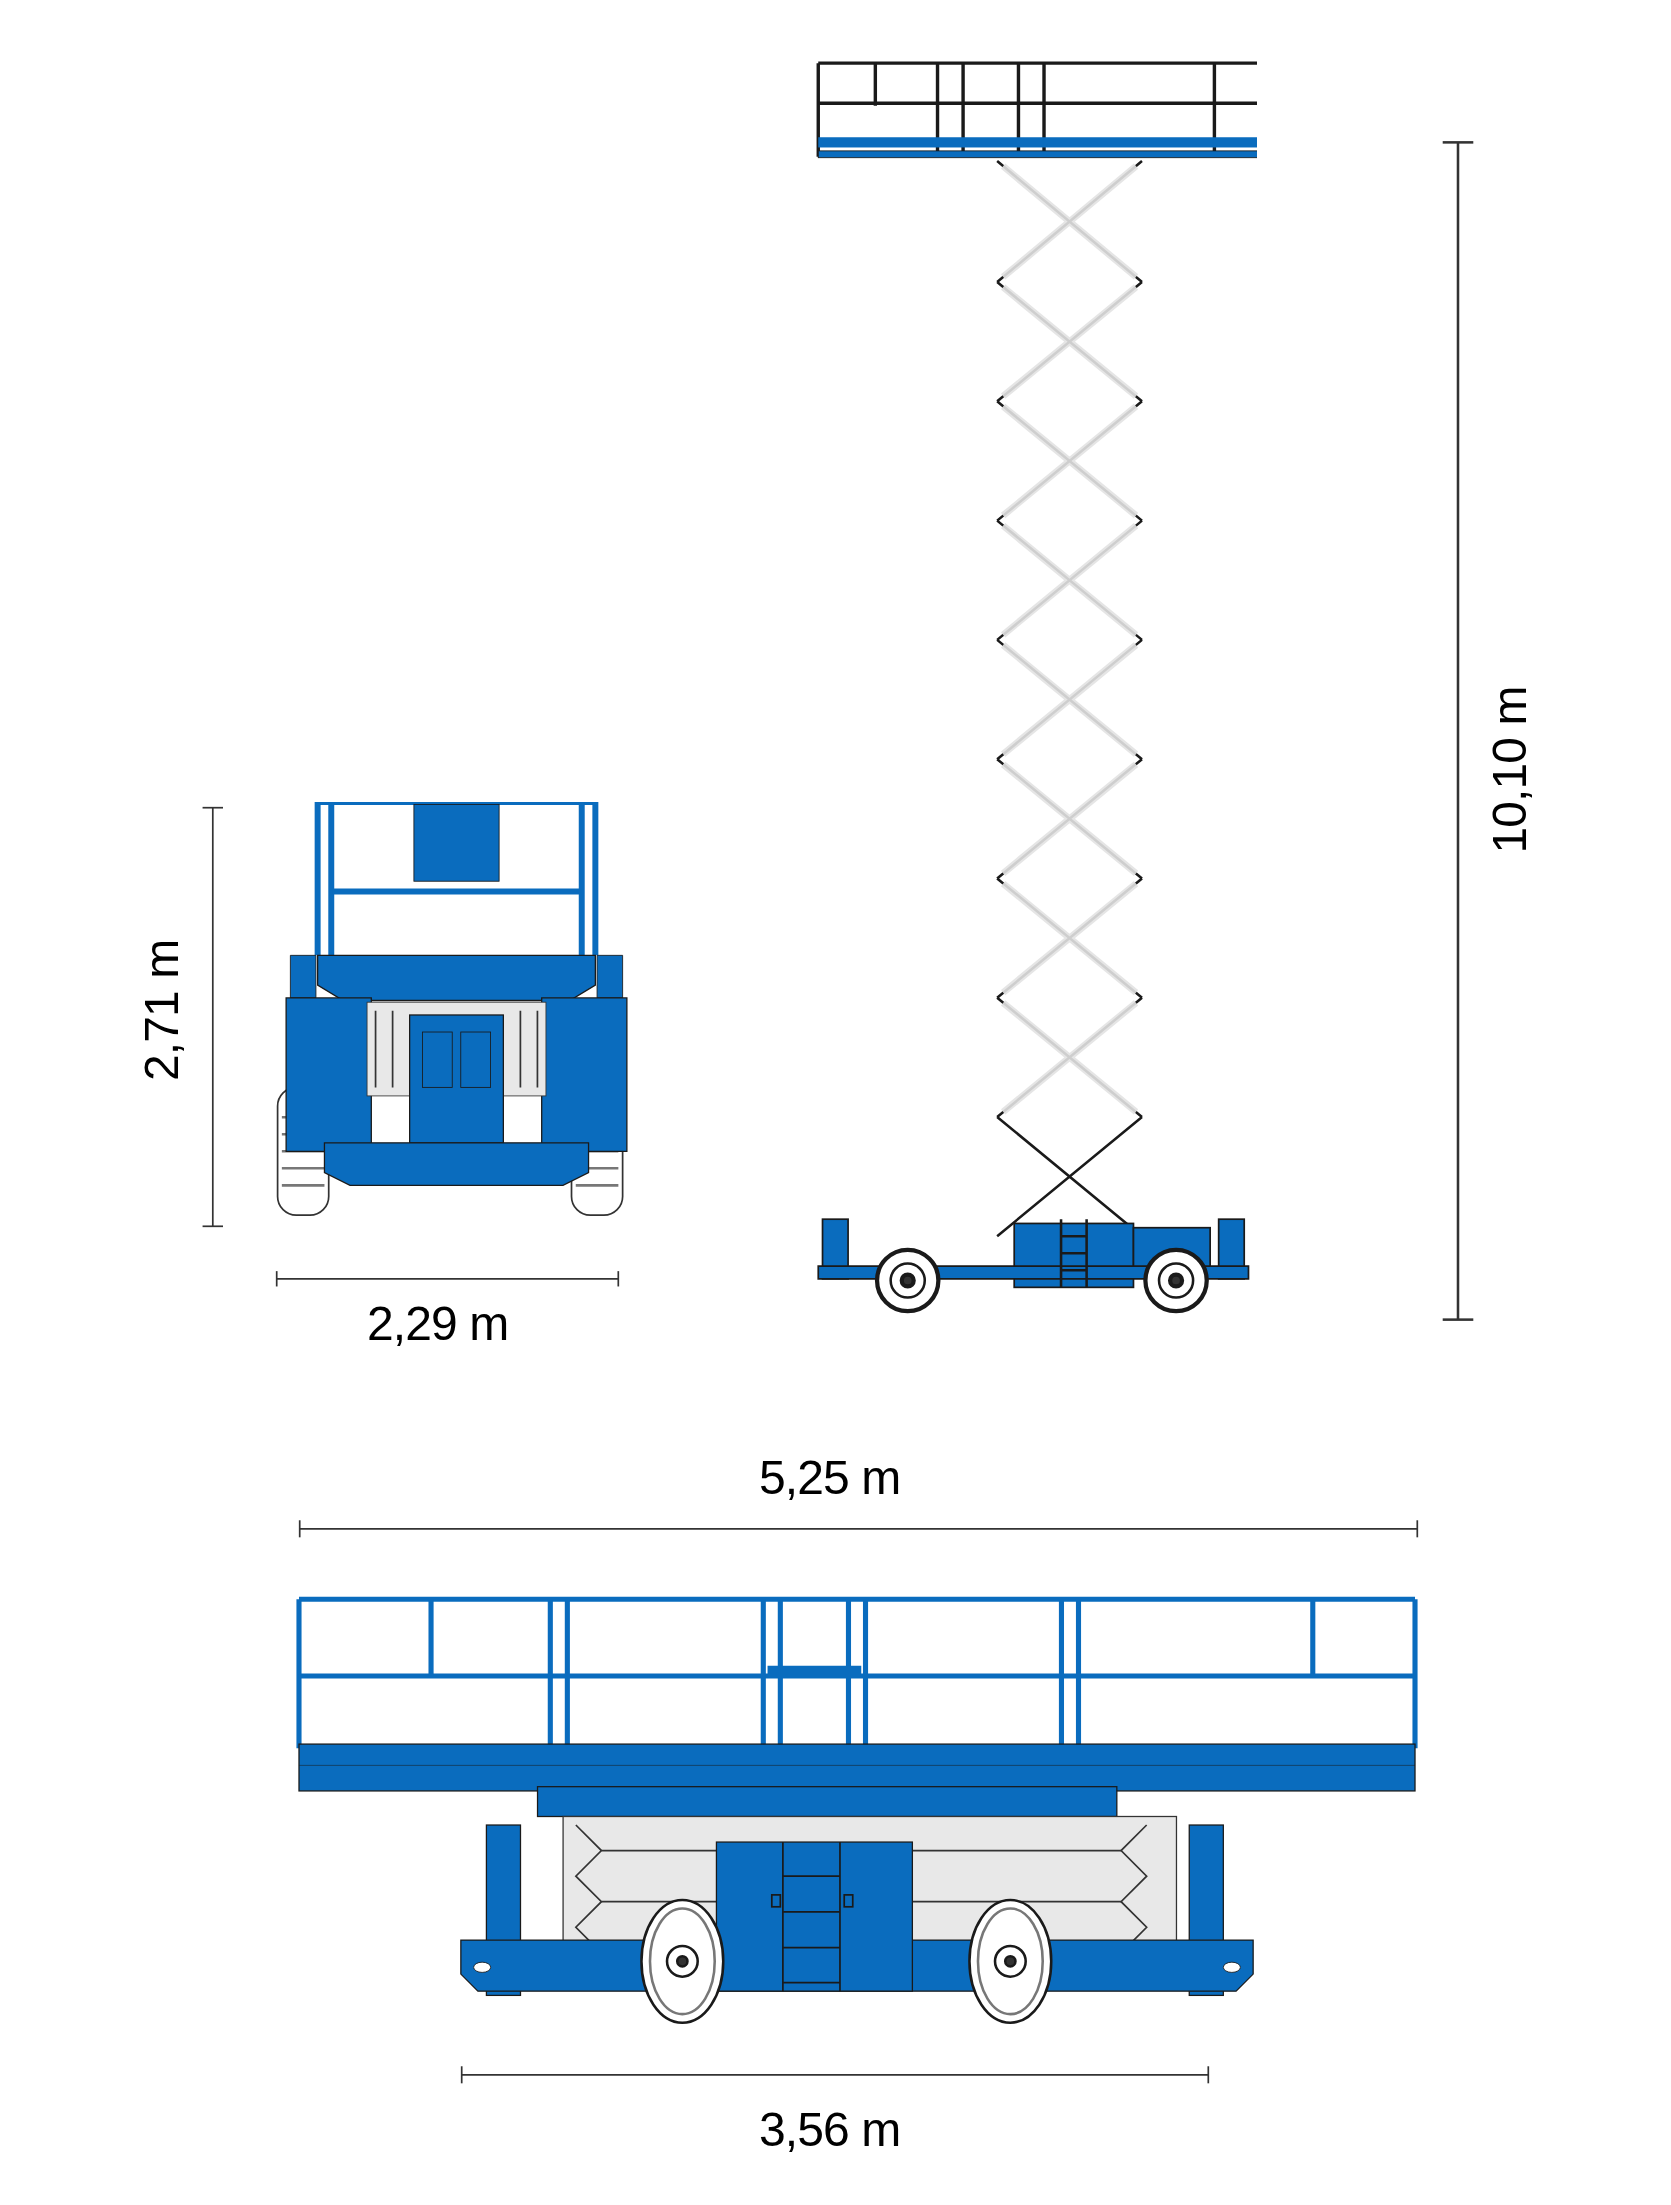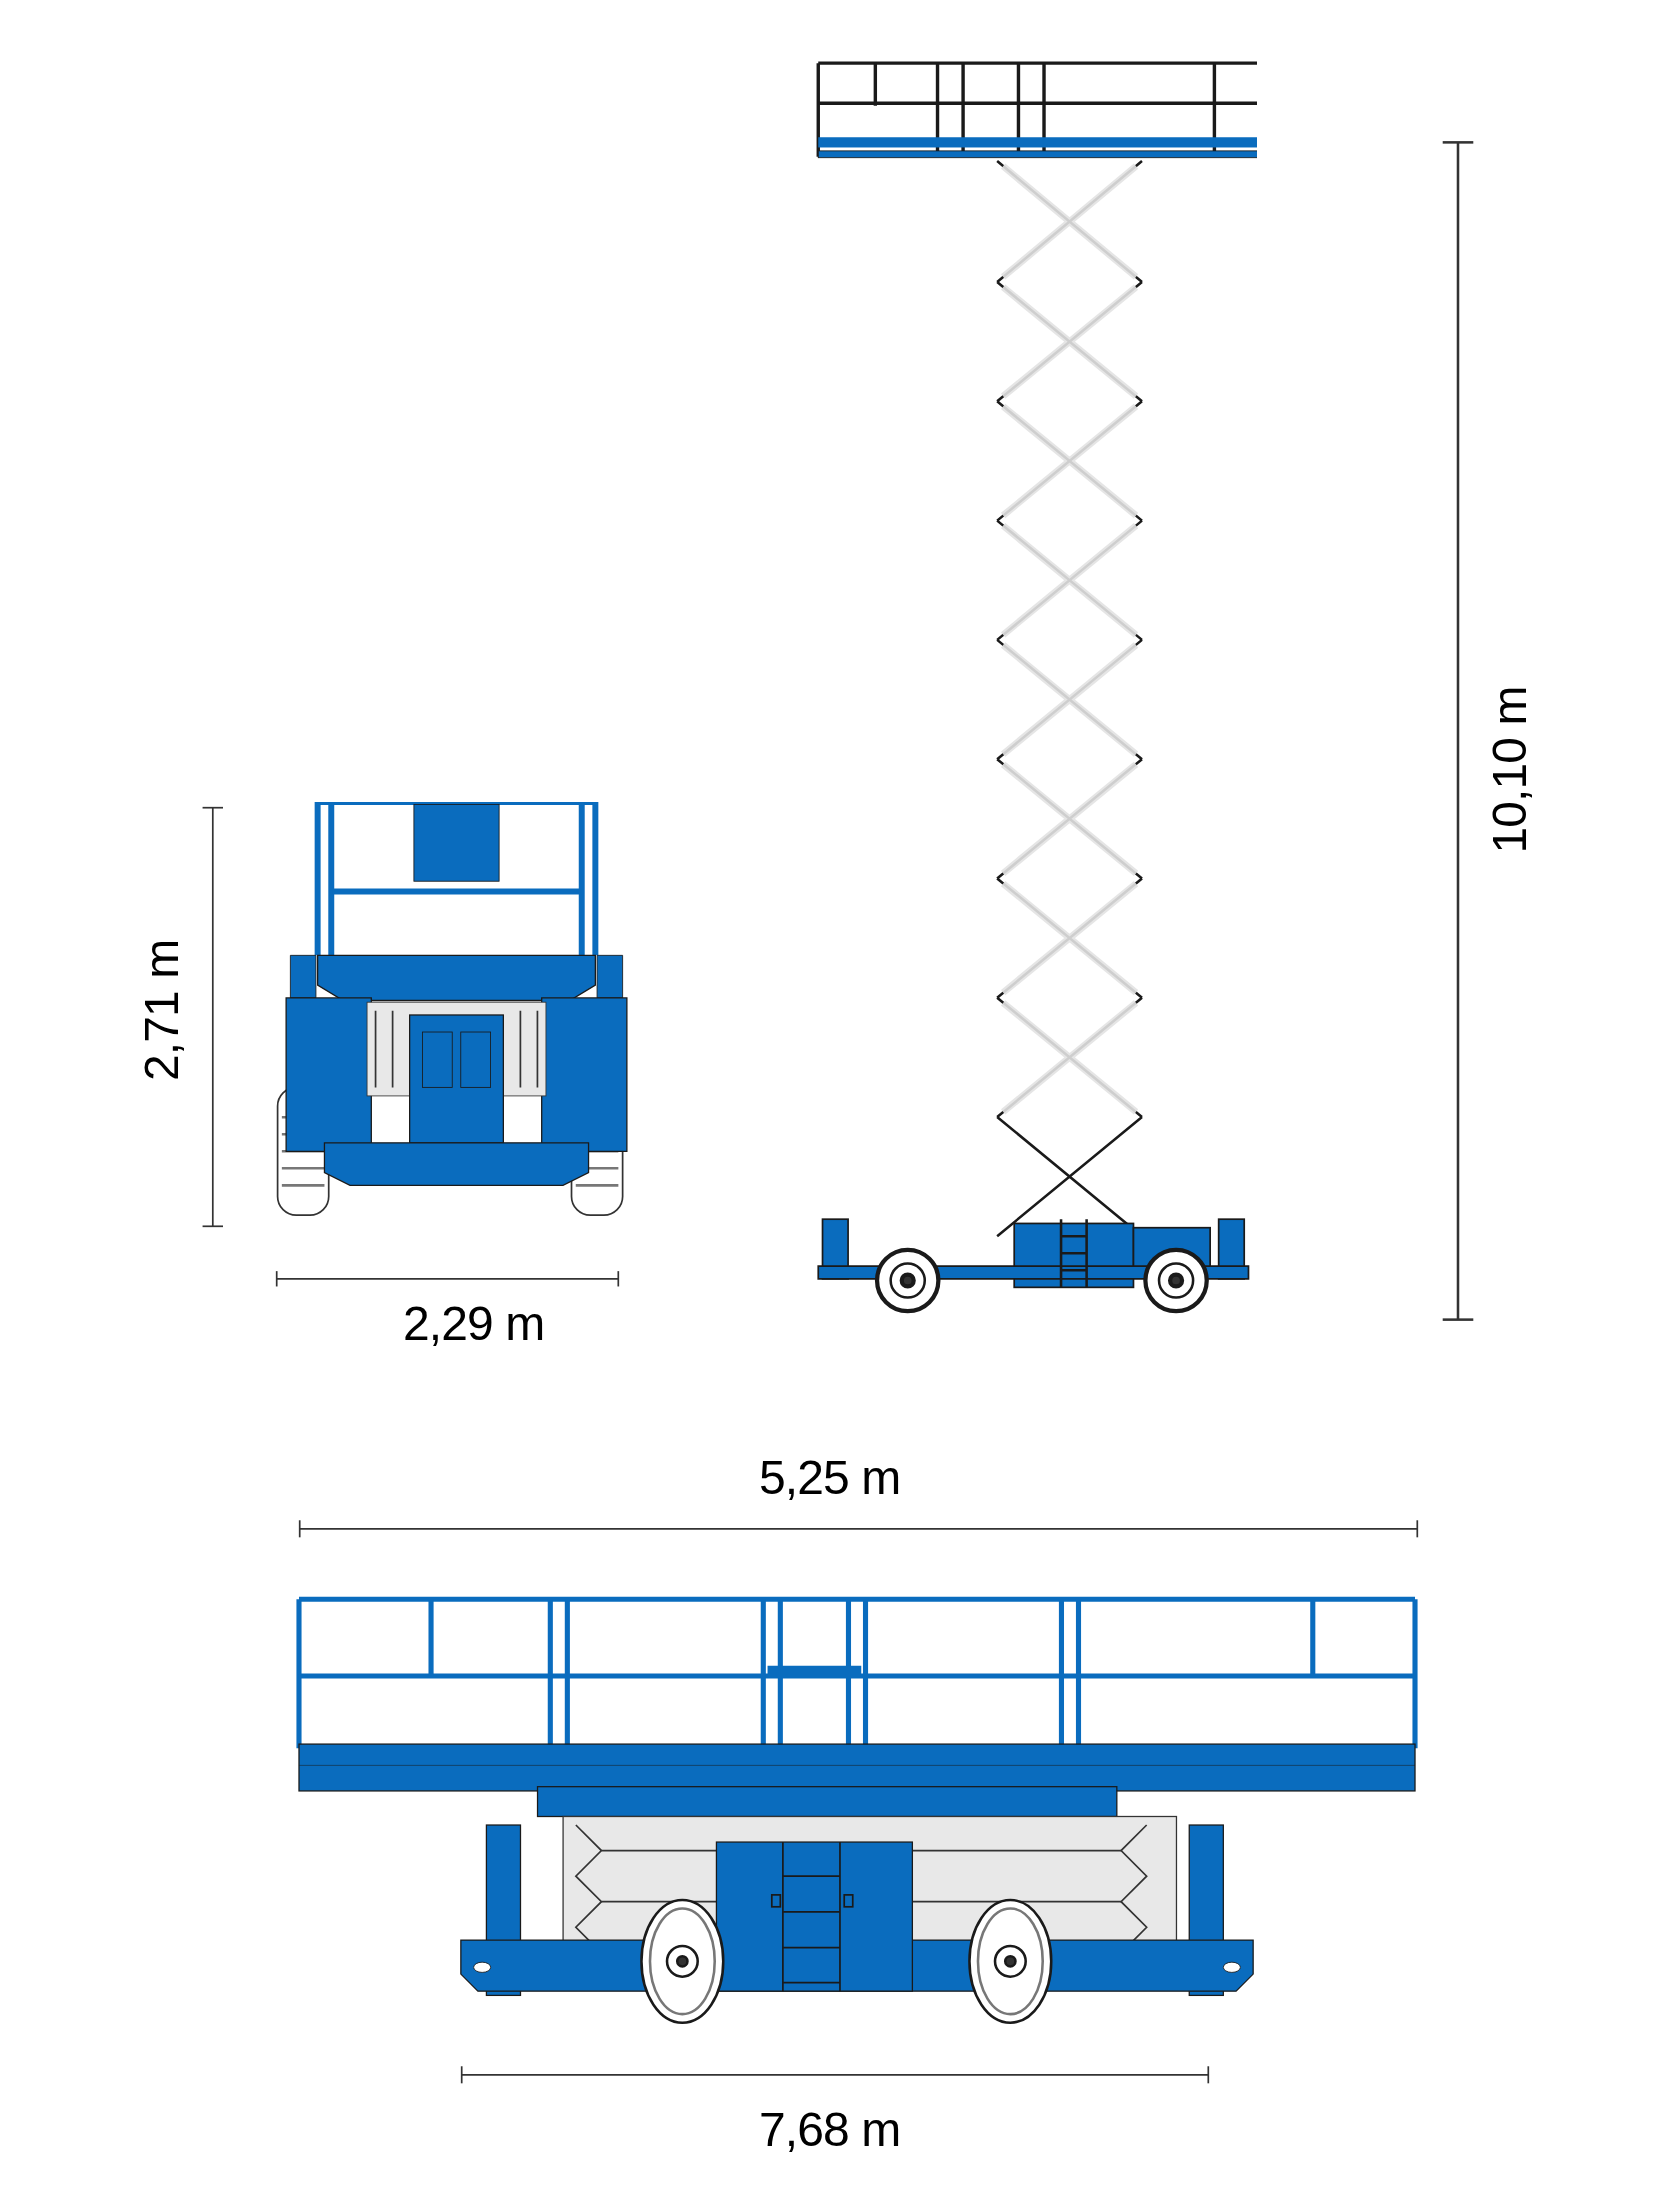--- a/index.html
+++ b/index.html
@@ -56,21 +56,21 @@
     <line x1="3" y1="2" x2="27" y2="2" stroke="#333" stroke-width="2"></line>
     <line x1="3" y1="493" x2="27" y2="493" stroke="#333" stroke-width="2"></line>
   </svg>
   <div class="dim-label vertical" style="left:94px; top:989px; width:136px; text-align:center;">2,71 m</div>
 
   <svg class="view" style="left:275px; top:1266px;" width="345" height="25.6" viewBox="0 0 405 30">
     <line x1="2" y1="15" x2="403" y2="15" stroke="#333" stroke-width="2"></line>
     <line x1="2" y1="6" x2="2" y2="24" stroke="#333" stroke-width="2"></line>
     <line x1="403" y1="6" x2="403" y2="24" stroke="#333" stroke-width="2"></line>
   </svg>
-  <div class="dim-label" style="left:367px; top:1300px;margin-left:36px;">2,29 m</div>
+  <div class="dim-label" style="left:367px; top:1300px;">2,29 m</div>
 
   <svg class="view" style="left:814px; top:60px;" width="443" height="1262" viewBox="0 0 520 1480">
 
     <g stroke="#1a1a1a" stroke-width="4" fill="none">
       <rect x="5" y="3" width="620" height="0"></rect>
       <path d="M5 3 h620"></path>
       <path d="M5 3 v110 M620 3 v110"></path>
       <path d="M5 50 h620"></path>
       <path d="M72 3 v50 M540 3 v50"></path>
       <path d="M145 3 v110 M175 3 v110 M240 3 v110 M270 3 v110 M470 3 v110"></path>
@@ -183,16 +183,16 @@
       <circle cx="840" cy="430" r="18"></circle>
       <circle cx="840" cy="430" r="6" fill="#333"></circle>
     </g>
   </svg>
 
   <svg class="view" style="left:460px; top:2062px;" width="750" height="25.6" viewBox="0 0 880 30">
     <line x1="2" y1="15" x2="878" y2="15" stroke="#333" stroke-width="2"></line>
     <line x1="2" y1="5" x2="2" y2="25" stroke="#333" stroke-width="2"></line>
     <line x1="878" y1="5" x2="878" y2="25" stroke="#333" stroke-width="2"></line>
   </svg>
-  <div class="dim-label" style="left:759px; top:2106px;">7,68 m</div>
+  <div class="dim-label" style="left:759px; top:2106px;">3,56 m</div>
 
 </div>
 
 
 </body></html>

